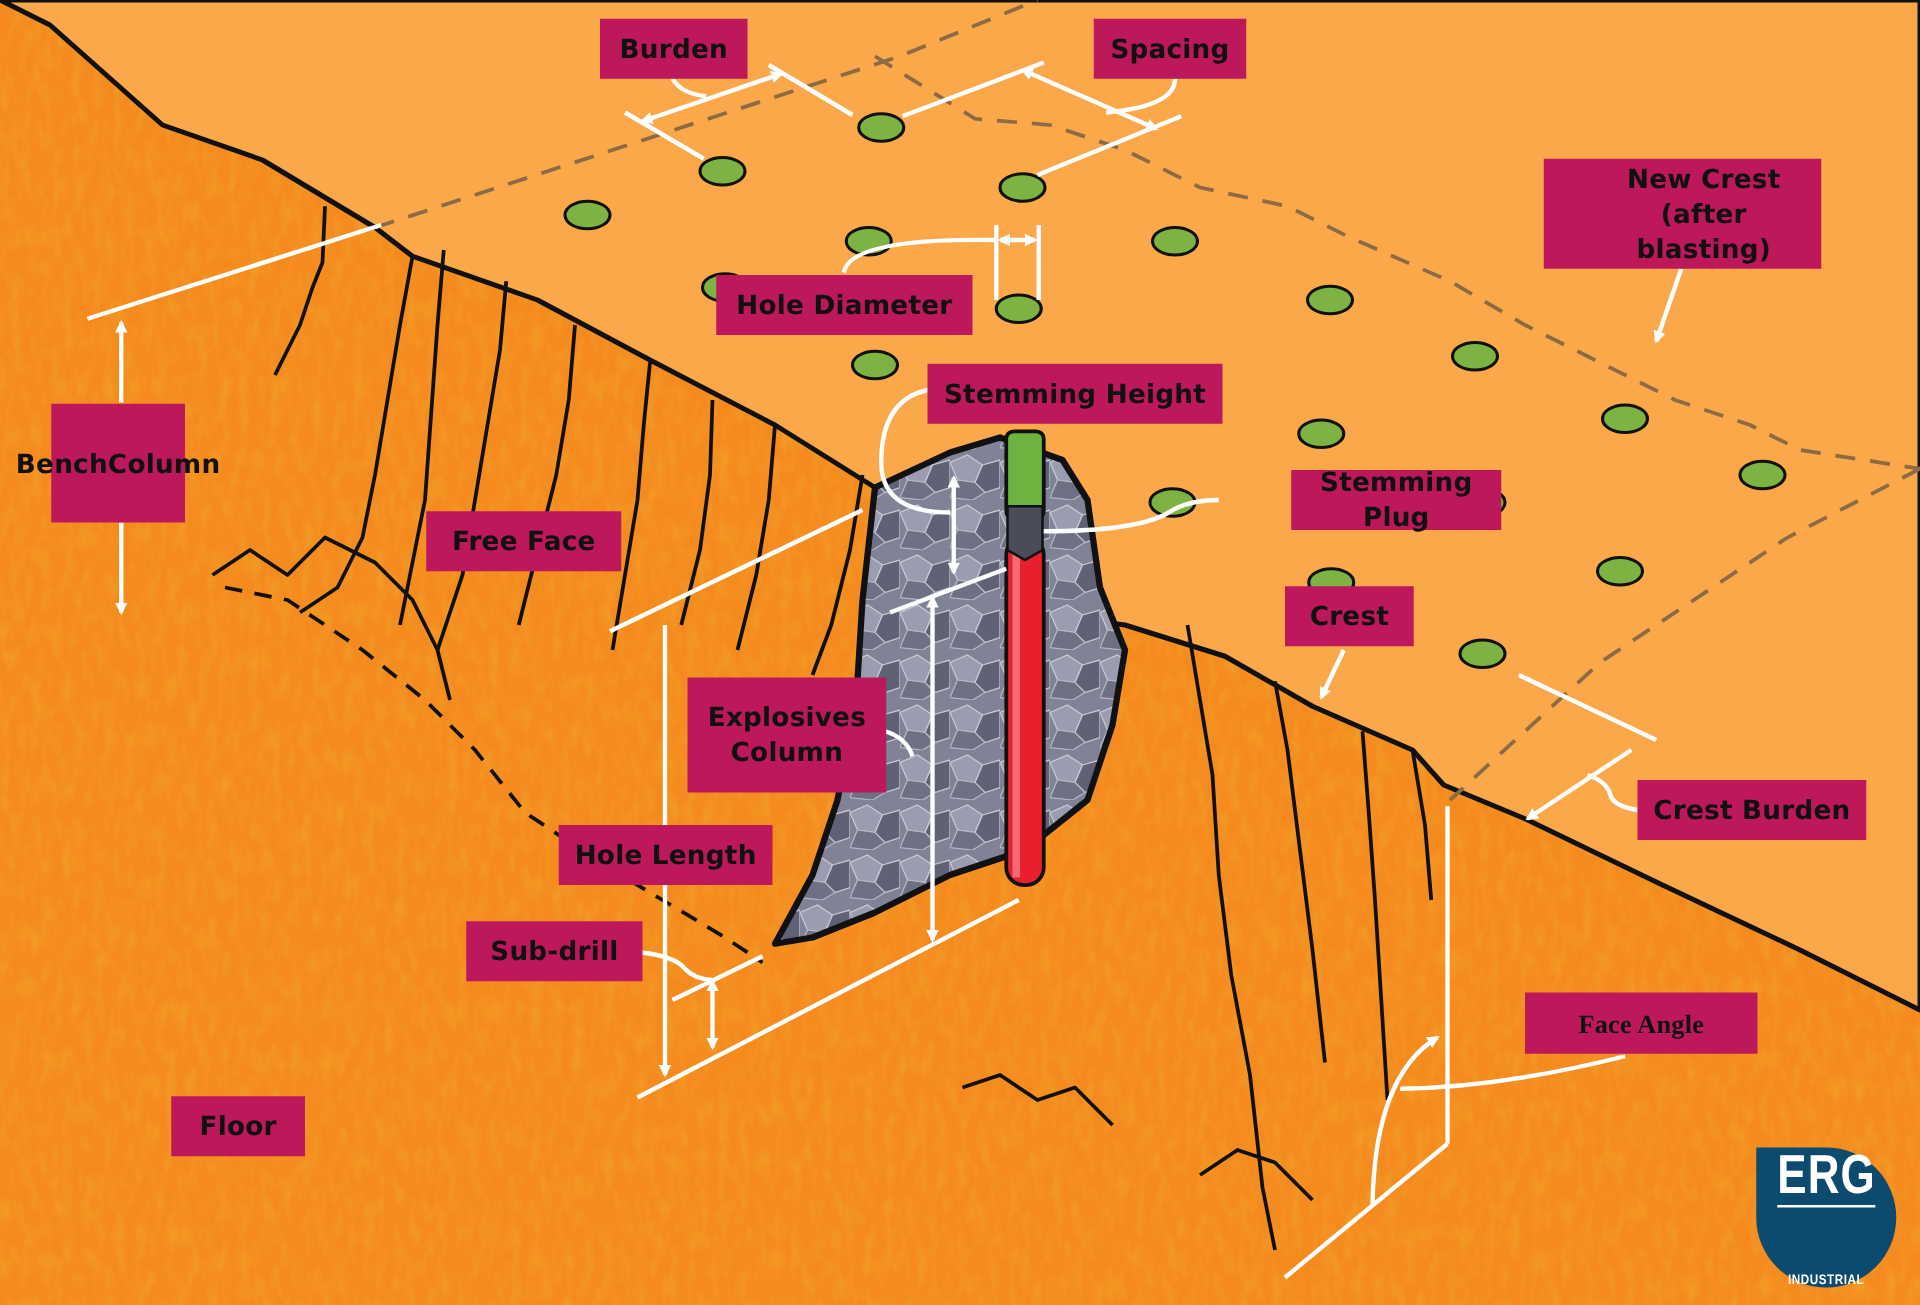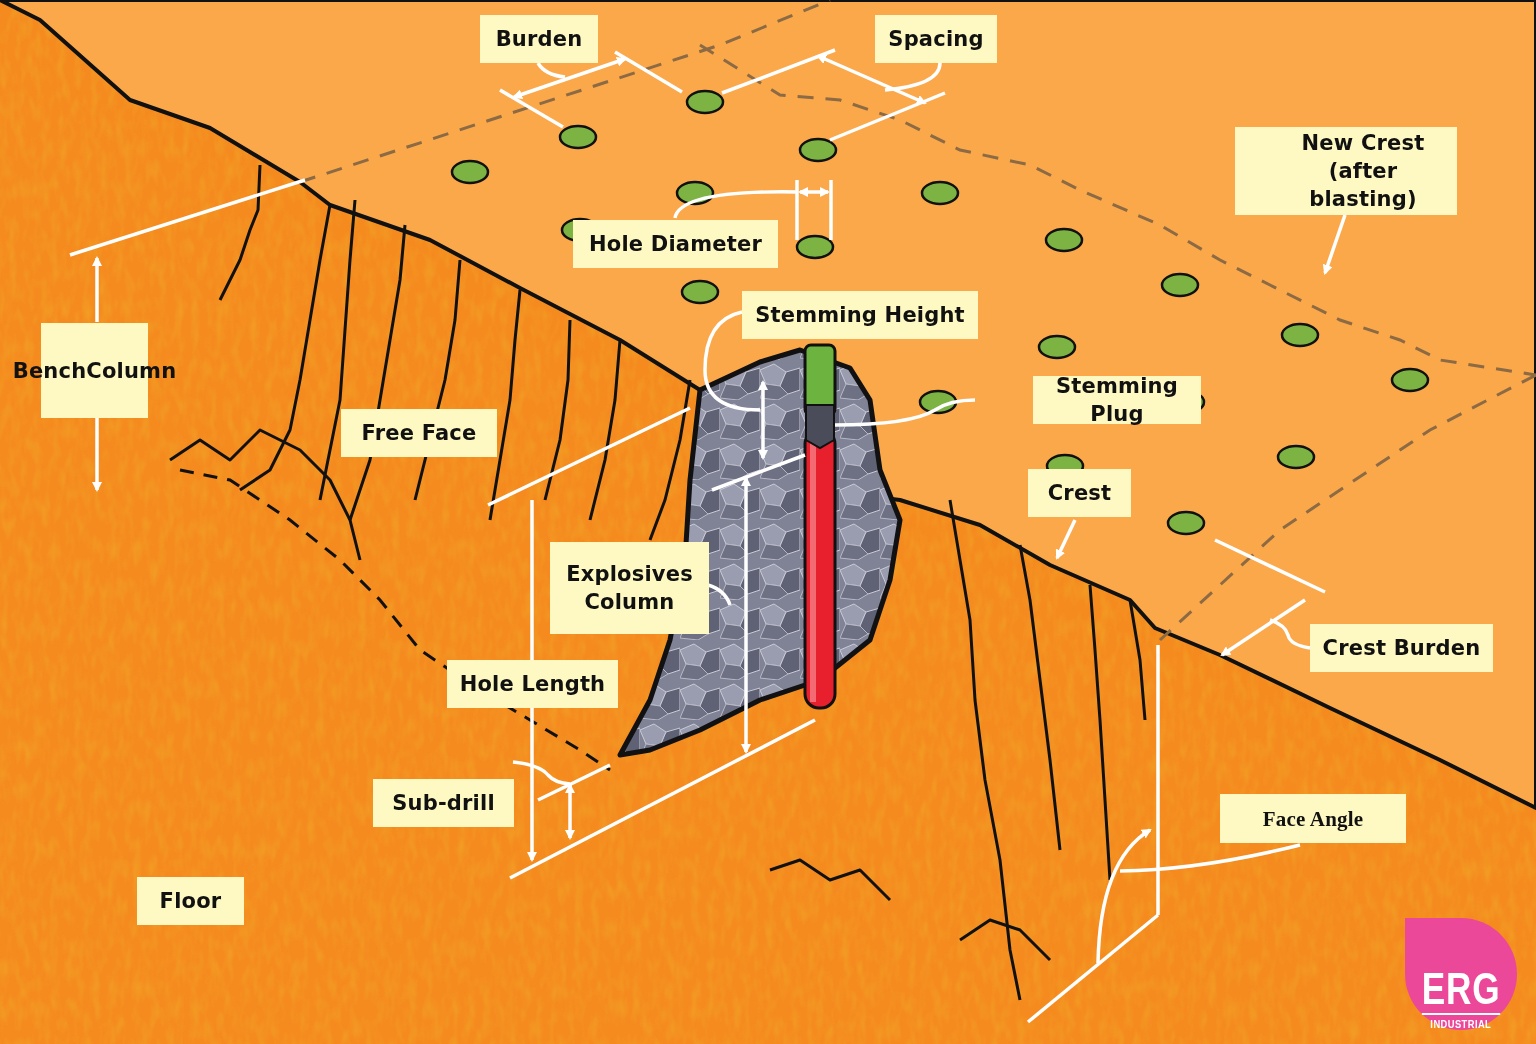--- a/index.html
+++ b/index.html
@@ -1,19 +1,19 @@
 <!DOCTYPE html>
 <html><head>
 <meta charset="utf-8">
 <style>
   html,body{margin:0;padding:0;background:#fa8c1e;}
   body{width:1536px;height:1044px;position:relative;overflow:hidden;font-family:"DejaVu Sans","Liberation Sans",sans-serif;}
   #scene{position:absolute;left:0;top:0;width:1536px;height:1044px;}
-  .label{position:absolute;background:#fef9c3;color:#111;font-weight:bold;font-size:21px;line-height:28px;text-align:center;display:flex;align-items:center;justify-content:center;box-sizing:border-box;padding:0 8px;letter-spacing:0.2px;}
-  .logo{position:absolute;left:1405px;top:918px;width:112px;height:112px;background:#ec4899;border-radius:0 56px 56px 56px;display:flex;flex-direction:column;align-items:center;justify-content:flex-end;color:#fff;font-family:"Liberation Sans","DejaVu Sans",sans-serif;}
+  .label{position:absolute;background:#be185d;color:#111;font-weight:bold;font-size:21px;line-height:28px;text-align:center;display:flex;align-items:center;justify-content:center;box-sizing:border-box;padding:0 8px;letter-spacing:0.2px;}
+  .logo{position:absolute;left:1405px;top:918px;width:112px;height:112px;background:#0c4a6e;border-radius:0 56px 56px 56px;display:flex;flex-direction:column;align-items:center;justify-content:space-between;color:#fff;font-family:"Liberation Sans","DejaVu Sans",sans-serif;}
   .logo .big{font-size:44px;font-weight:bold;letter-spacing:1px;line-height:44px;transform:scaleX(0.8);border-bottom:2px solid #fff;padding-bottom:2px;}
   .logo .small{font-size:11px;font-weight:bold;letter-spacing:0.5px;margin-top:3px;transform:scaleX(0.85);}
 </style>
 </head>
 <body>
 
 <svg id="scene" viewBox="0 0 1536 1044" xmlns="http://www.w3.org/2000/svg">
   <defs>
     <filter id="speckle" x="0" y="0" width="100%" height="100%">
       <feTurbulence type="fractalNoise" baseFrequency="0.12 0.05" numOctaves="2" seed="4"></feTurbulence>
@@ -162,20 +162,20 @@
   <span>Column</span>
 </div>
 <div class="label" style="left:341px;top:409px;width:156px;height:48px;">Free Face</div>
 <div class="label" style="left:1028px;top:469px;width:103px;height:48px;text-align:center;">Crest</div>
 <div class="label" style="left:550px;top:542px;width:159px;height:92px;flex-direction:column;">
   <span>Explosives</span>
   <span>Column</span>
 </div>
 <div class="label" style="left:1310px;top:624px;width:183px;height:48px;">Crest Burden</div>
 <div class="label" style="left:447px;top:660px;width:171px;height:48px;text-align:center;">Hole Length</div>
-<div class="label" style="left:373px;top:737px;width:141px;height:48px;margin-top:42px;">Sub-drill</div>
+<div class="label" style="left:373px;top:737px;width:141px;height:48px;">Sub-drill</div>
 <div class="label" style="left:1220px;top:794px;width:186px;height:49px;font-family:Liberation Serif, serif;">Face Angle</div>
 <div class="label" style="left:137px;top:877px;width:107px;height:48px;">Floor</div>
 
 <div class="logo">
   <span class="big">ERG</span>
   <span class="small">INDUSTRIAL</span>
 </div>
 
 </body></html>

